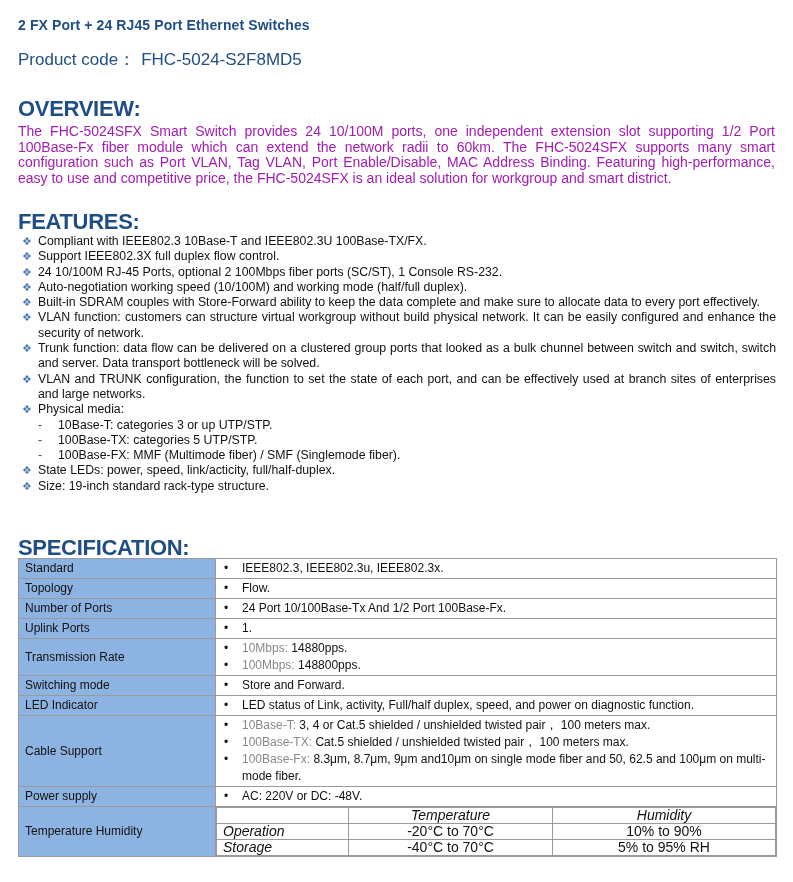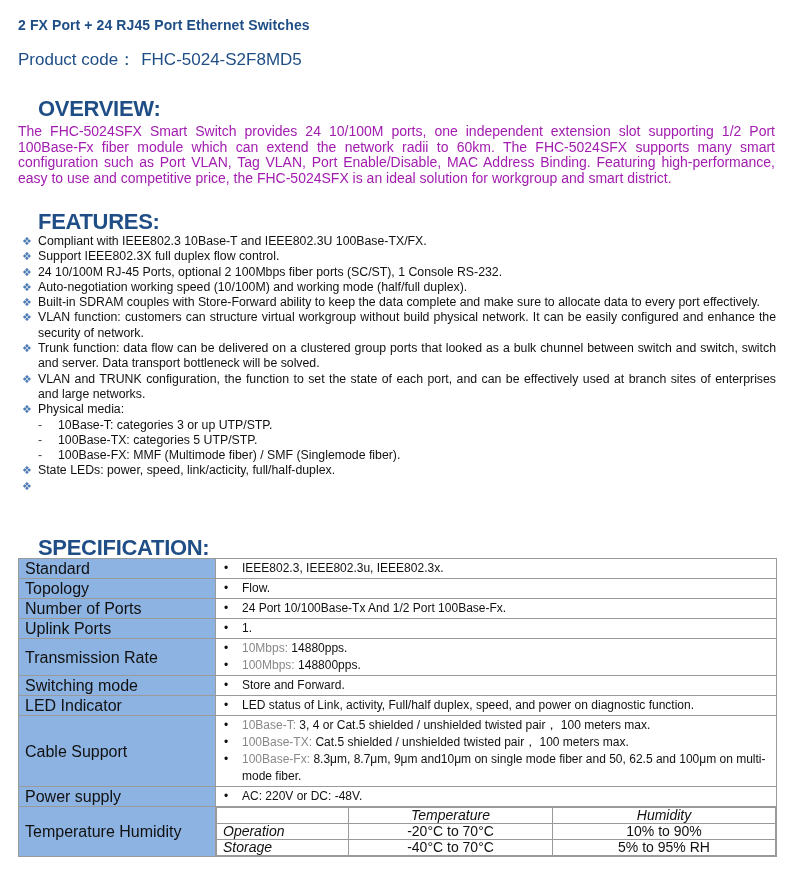--- a/index.html
+++ b/index.html
@@ -4,33 +4,33 @@
 <style>
   html, body { margin: 0; padding: 0; background: #ffffff; }
   body { width: 793px; height: 882px; position: relative; overflow: hidden;
          font-family: "Liberation Sans", sans-serif; color: #111; }
   .title { position: absolute; left: 18px; top: 17px; font-size: 14px; font-weight: bold;
            color: #1f4e86; letter-spacing: 0.1px; white-space: nowrap; }
   .subtitle { position: absolute; left: 18px; top: 48px; font-size: 17px; color: #1f4e86;
               white-space: nowrap; }
   .subtitle .code { margin-left: 6px; }
   .section-h { position: absolute; left: 18px; font-size: 22px; font-weight: bold; color: #1f4e86;
-               letter-spacing: -0.3px; margin-left: 20px; }
+               letter-spacing: -0.3px; }
   .overview-text { position: absolute; left: 18px; top: 124px; width: 757px; font-size: 14px;
                    line-height: 15.5px; text-align: justify; color: #a21caf; }
   .features { position: absolute; left: 22px; top: 234px; width: 754px; font-size: 12.3px;
               line-height: 15.3px; color: #111; }
   .feat { position: relative; padding-left: 16px; text-align: justify; }
   .feat .bullet { position: absolute; left: 0; top: 0; color: #4a79b4; font-size: 11px; }
   .sub { position: relative; padding-left: 36px; }
   .sub .dash { position: absolute; left: 16px; top: 0; color: #444; }
   table.spec { position: absolute; left: 18px; top: 558px; width: 759px; border-collapse: collapse;
                font-size: 12px; table-layout: fixed; }
   table.spec td { border: 1px solid #9a9a9a; padding: 0; vertical-align: middle; }
-  td.lbl { background: #8db3e2; color: #111; font-size: 16px; padding-left: 6px !important;
+  td.lbl { background: #8db3e2; color: #111; font-size: 12px; padding-left: 6px !important;
            width: 190px; line-height: 17px; margin-top: 48px; }
   td.val { padding: 1px 6px 1px 8px !important; line-height: 17px; }
   .li { position: relative; padding-left: 18px; }
   .li .dot { position: absolute; left: 0; top: 0; }
   .grey { color: #888; }
   table.inner { width: 100%; border-collapse: collapse; font-size: 14px; }
   table.inner td { border: 1px solid #9a9a9a; padding: 0 6px; line-height: 15px; }
   table.inner td.c { text-align: center; }
   .it { font-style: italic; }
 </style>
@@ -53,21 +53,21 @@
   <div class="feat"><span class="bullet">❖</span><span>Auto-negotiation working speed (10/100M) and working mode (half/full duplex).</span></div>
   <div class="feat"><span class="bullet">❖</span><span>Built-in SDRAM couples with Store-Forward ability to keep the data complete and make sure to allocate data to every port effectively.</span></div>
   <div class="feat"><span class="bullet">❖</span><span>VLAN function: customers can structure virtual workgroup without build physical network. It can be easily configured and enhance the security of network.</span></div>
   <div class="feat"><span class="bullet">❖</span><span>Trunk function: data flow can be delivered on a clustered group ports that looked as a bulk chunnel between switch and switch, switch and server. Data transport bottleneck will be solved.</span></div>
   <div class="feat"><span class="bullet">❖</span><span>VLAN and TRUNK configuration, the function to set the state of each port, and can be effectively used at branch sites of enterprises and large networks.</span></div>
   <div class="feat"><span class="bullet">❖</span><span>Physical media:</span></div>
   <div class="sub"><span class="dash">-</span><span>10Base-T: categories 3 or up UTP/STP.</span></div>
   <div class="sub"><span class="dash">-</span><span>100Base-TX: categories 5 UTP/STP.</span></div>
   <div class="sub"><span class="dash">-</span><span>100Base-FX: MMF (Multimode fiber) / SMF (Singlemode fiber).</span></div>
   <div class="feat"><span class="bullet">❖</span><span>State LEDs: power, speed, link/acticity, full/half-duplex.</span></div>
-  <div class="feat"><span class="bullet">❖</span></div>
+  <div class="feat"><span class="bullet">❖</span><span>Size: 19-inch standard rack-type structure.</span></div>
 </div>
 
 <div class="section-h" style="top:535px;">SPECIFICATION:</div>
 
 <table class="spec">
   <colgroup>
       <col style="width:197px">
       <col>
     </colgroup>
   <tbody>

